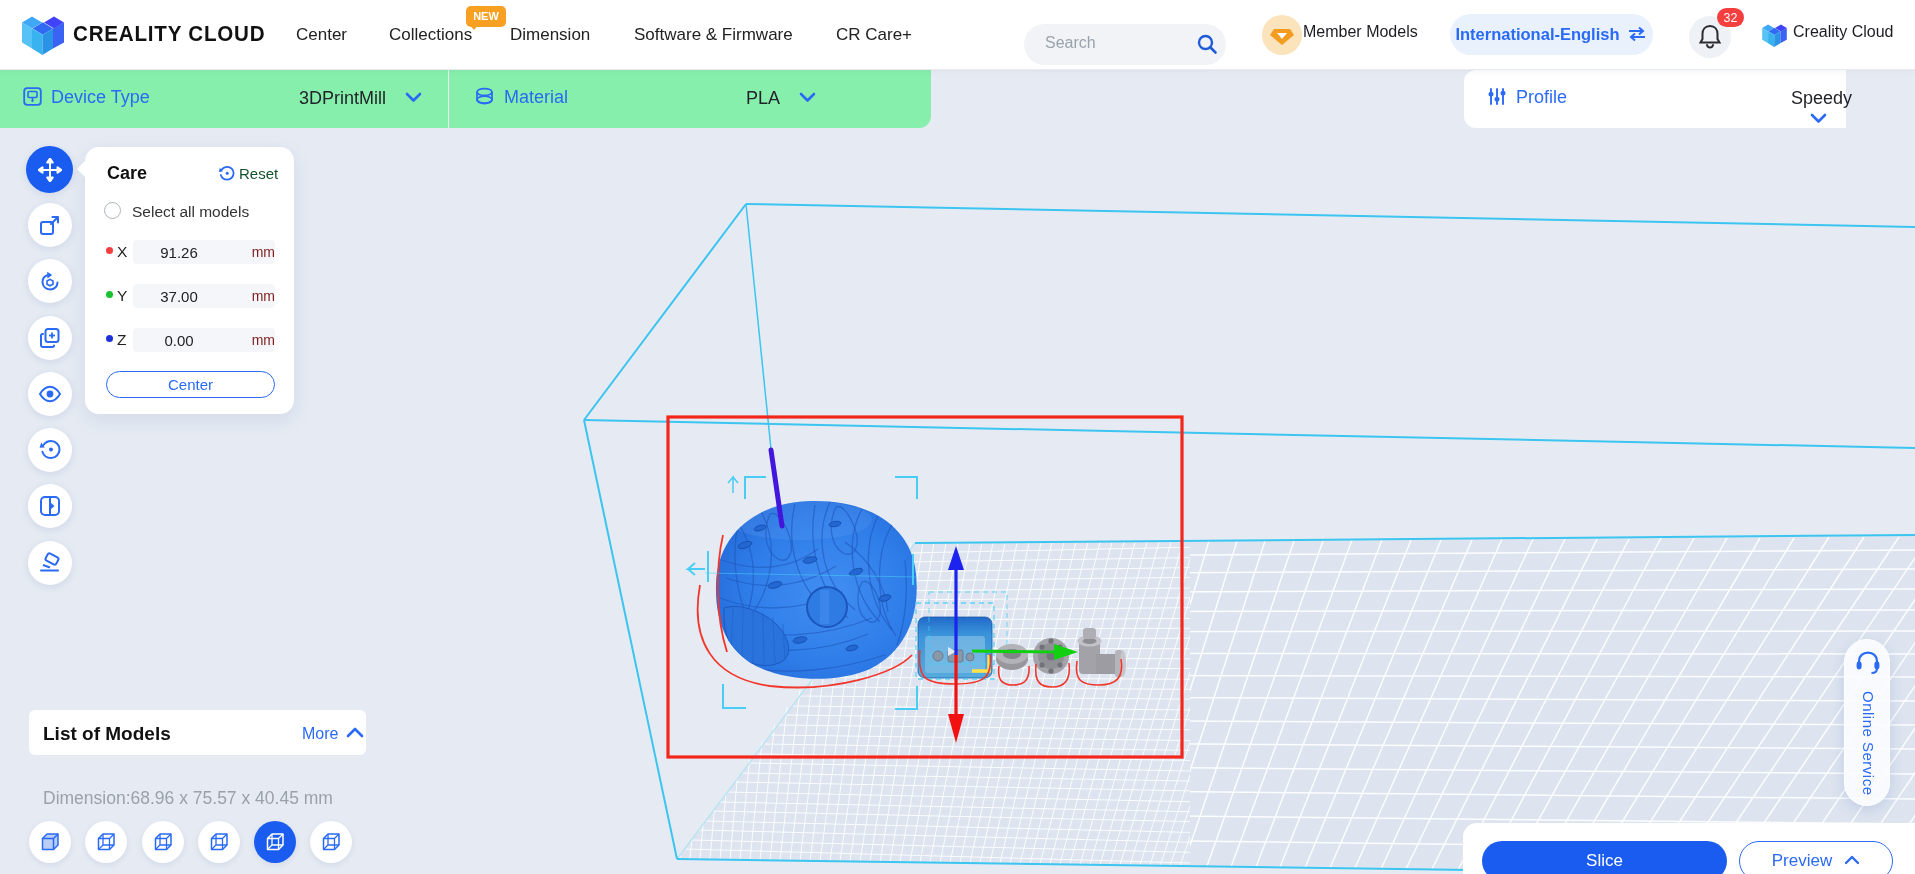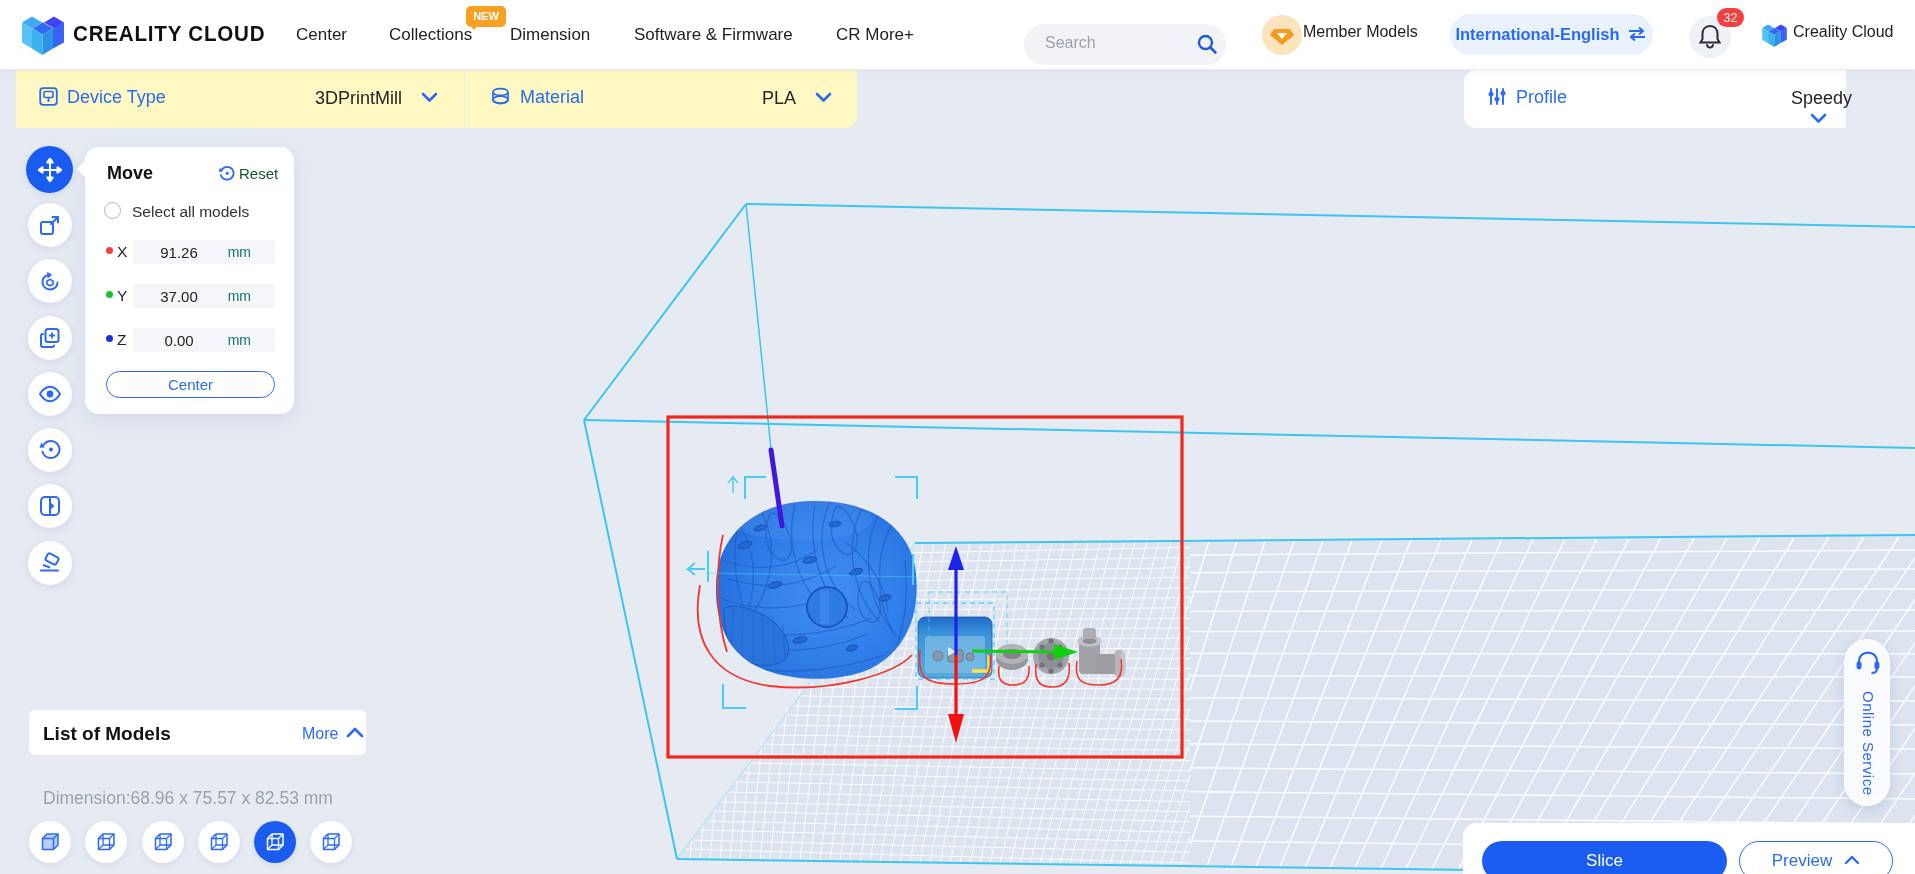--- a/index.html
+++ b/index.html
@@ -1,23 +1,23 @@
 <!DOCTYPE html>
 <html><head><meta charset="utf-8">
 <style>
 *{margin:0;padding:0;box-sizing:border-box}
 html,body{width:1915px;height:874px;overflow:hidden;font-family:"Liberation Sans",sans-serif;background:#e6ebf3}
 .abs{position:absolute}
 #navbar{position:absolute;left:0;top:0;width:1915px;height:70px;background:#fff;border-bottom:1px solid #e9eaee;box-shadow:0 2px 6px rgba(100,120,160,.07);z-index:30}
 .navitem{position:absolute;top:0;height:69px;line-height:69px;font-size:17px;color:#222}
-#secbar{position:absolute;left:16px;top:70px;width:841px;height:58px;background:#fef9c3;border-radius:0 0 12px 0;z-index:20}
+#secbar{position:absolute;left:0;top:70px;width:931px;height:58px;background:#86efac;border-radius:0 0 12px 0;z-index:20}
 #profbar{position:absolute;left:1464px;top:70px;width:382px;height:58px;background:#fff;border-radius:12px 0 0 12px;z-index:20}
 #movepanel{position:absolute;left:85px;top:147px;width:209px;height:267px;background:#fff;border-radius:14px;box-shadow:0 6px 20px rgba(40,70,140,.10);z-index:25}
 .mrow{position:absolute;left:48px;width:142px;height:24px;background:#f4f6f9;border-radius:4px;font-size:15px;color:#222}
-.mm{position:absolute;right:24px;top:4px;color:#0f766e;font-size:14px}
+.mm{position:absolute;right:0;top:4px;color:#7f1d1d;font-size:14px}
 .mval{position:absolute;left:0;right:50px;top:4px;text-align:center}
 #listbar{position:absolute;left:29px;top:710px;width:337px;height:45px;background:#fff;border-radius:6px;z-index:20}
 #slicepanel{position:absolute;left:1463px;top:823px;width:452px;height:51px;background:#fff;border-radius:14px 0 0 0;z-index:20}
 #onlineserv{position:absolute;left:1844px;top:639px;width:46px;height:167px;background:rgba(250,252,255,.93);border:1.5px solid #fff;border-radius:23px;box-shadow:0 4px 14px rgba(60,100,180,.18);z-index:20}
 .tbtn{position:absolute;left:28px;width:44px;height:44px;border-radius:50%;background:#fff;box-shadow:0 2px 8px rgba(40,70,140,.12);z-index:22}
 .cubebtn{position:absolute;width:42px;height:42px;border-radius:50%;background:#fff;box-shadow:0 2px 6px rgba(40,70,140,.10);z-index:22}
 </style></head>
 <body>
 <svg class="abs" style="left:0;top:0;z-index:1" width="1915" height="874" viewBox="0 0 1915 874">
 <defs>
@@ -360,21 +360,21 @@
 <polygon points="0,8.5 0,28.5 10,34.5 10,14.5" fill="#57c2f5"></polygon>
 <polygon points="10,14.5 10,34.5 20.3,41 20.8,20.7" fill="#38b3ef"></polygon>
 <polygon points="20.8,20.7 20.3,41 31,34.5 31,14.5" fill="#2b93e5"></polygon>
 <polygon points="31,14.5 31,34.5 42,28.5 42,8.5" fill="#3a63f3"></polygon>
 </svg>
 <div class="abs" style="left:73px;top:21px;font-size:21px;font-weight:bold;color:#111;letter-spacing:0.8px;transform:scale(0.98,1.08);transform-origin:left center">CREALITY CLOUD</div>
 <div class="navitem" style="left:296px">Center</div>
 <div class="navitem" style="left:389px">Collections</div>
 <div class="navitem" style="left:510px">Dimension</div>
 <div class="navitem" style="left:634px">Software &amp; Firmware</div>
-<div class="navitem" style="left:836px">CR More+</div>
+<div class="navitem" style="left:836px">CR Care+</div>
 <div class="abs" style="left:466px;top:6px;width:40px;height:21px;background:#f7a021;border-radius:5px;color:#fff;font-size:11px;font-weight:bold;text-align:center;line-height:21px">NEW</div>
 <div class="abs" style="left:470px;top:25px;width:0;height:0;border-left:4px solid transparent;border-right:4px solid transparent;border-top:5px solid #f7a021"></div>
 <div class="abs" style="left:1024px;top:24px;width:202px;height:41px;background:#f1f3f6;border-radius:21px">
   <div class="abs" style="left:21px;top:10px;font-size:16px;color:#9aa2ac">Search</div>
   <svg width="22" height="22" viewBox="0 0 22 22" class="abs" style="left:172px;top:9px">
 <circle cx="9.5" cy="9.5" r="6.5" fill="none" stroke="#1f5bd8" stroke-width="2.4"></circle>
 <line x1="14.5" y1="14.5" x2="19.5" y2="19.5" stroke="#1f5bd8" stroke-width="2.6" stroke-linecap="round"></line>
 </svg>
 </div>
 <svg width="40" height="40" viewBox="0 0 40 40" class="abs" style="left:1262px;top:15px;z-index:31">
@@ -479,21 +479,21 @@
 <line x1="11" y1="2" x2="11" y2="20" stroke="#2a6af5" stroke-width="2"></line>
 <path d="M 11 7 L 15.5 11 L 11 15" fill="#2a6af5"></path>
 </svg></div>
 <div class="tbtn" style="top:541px;width:44px;height:44px;"><svg width="24" height="24" viewBox="0 0 24 24" style="margin:10px 0 0 10px">
 <rect x="8" y="4" width="12" height="8" rx="2" transform="rotate(28 14 8)" fill="none" stroke="#2a6af5" stroke-width="2"></rect>
 <line x1="3" y1="19.5" x2="20" y2="19.5" stroke="#2a6af5" stroke-width="2" stroke-linecap="round"></line>
 <line x1="5" y1="14" x2="12" y2="16.5" stroke="#2a6af5" stroke-width="2"></line>
 </svg></div>
 <div id="movepanel">
 <div class="abs" style="left:-8px;top:14px;width:0;height:0;border-top:8px solid transparent;border-bottom:8px solid transparent;border-right:8px solid #fff"></div>
-<div class="abs" style="left:22px;top:16px;font-size:18px;font-weight:bold;color:#111">Move</div>
+<div class="abs" style="left:22px;top:16px;font-size:18px;font-weight:bold;color:#111">Care</div>
 <div class="abs" style="left:133px;top:18px;font-size:15px;color:#14532d"><svg width="17" height="17" viewBox="0 0 17 17" style="vertical-align:-3px;margin-right:4px">
 <path d="M 3.5 5 C 4.7 3 6.9 1.8 9.2 1.8 C 12.8 1.8 15.6 4.6 15.6 8.2 C 15.6 11.8 12.8 14.6 9.2 14.6 C 6.2 14.6 3.7 12.7 2.8 10" fill="none" stroke="#2a6af5" stroke-width="1.8" stroke-linecap="round"></path>
 <polygon points="1.8,2.8 4.8,6.6 0.9,7.0" fill="#2a6af5"></polygon>
 <circle cx="9.2" cy="8.2" r="1.5" fill="#2a6af5"></circle>
 </svg>Reset</div>
 <div class="abs" style="left:19px;top:55px;width:17px;height:17px;border:1.5px solid #aeb4bd;border-radius:50%"></div>
 <div class="abs" style="left:47px;top:56px;font-size:15.5px;color:#333">Select all models</div>
 <div class="abs" style="left:21px;top:100px;width:7px;height:7px;background:#f53f3f;border-radius:50%"></div>
 <div class="abs" style="left:32px;top:96px;font-size:15.5px;color:#222">X</div>
 <div class="mrow" style="top:93px">
@@ -513,21 +513,21 @@
       <span class="mm">mm</span>
     </div>
 <div class="abs" style="left:21px;top:224px;width:169px;height:27px;border:1.5px solid #2a6af5;border-radius:14px;text-align:center;line-height:25px;font-size:15px;color:#2a6af5">Center</div>
 </div>
 <div id="listbar">
 <div class="abs" style="left:14px;top:13px;font-size:19px;font-weight:bold;color:#111">List of Models</div>
 <div class="abs" style="left:273px;top:15px;font-size:16px;color:#2a6af5">More<svg width="18" height="11" viewBox="0 0 18 11" style="vertical-align:1px;margin-left:8px">
         <path d="M 2 9 L 9 2 L 16 9" fill="none" stroke="#2a6af5" stroke-width="2.6" stroke-linecap="round" stroke-linejoin="round"></path>
       </svg></div>
 </div>
-<div class="abs" style="left:43px;top:788px;font-size:17.5px;color:#9ba1ab;z-index:20">Dimension:68.96 x 75.57 x 82.53 mm</div>
+<div class="abs" style="left:43px;top:788px;font-size:17.5px;color:#9ba1ab;z-index:20">Dimension:68.96 x 75.57 x 40.45 mm</div>
 <div class="cubebtn" style="left:29px;top:821px;"><svg width="24" height="24" viewBox="0 0 24 24" style="margin:9px 0 0 9px">
       <path d="M 4.5 8.5 L 9 4 L 20 4 L 20 15 L 15.5 19.5 L 4.5 19.5 Z" fill="#b9cdf7" stroke="#2a6af5" stroke-width="1.5" stroke-linejoin="round"></path>
       <path d="M 4.5 8.5 L 15.5 8.5 L 15.5 19.5 M 15.5 8.5 L 20 4" fill="none" stroke="#2a6af5" stroke-width="1.5"></path>
     </svg></div>
 <div class="cubebtn" style="left:85px;top:821px;"><svg width="24" height="24" viewBox="0 0 24 24" style="margin:9px 0 0 9px">
       <path d="M 4.5 8.5 L 9 4 L 20 4 L 20 15 L 15.5 19.5 L 4.5 19.5 Z" fill="none" stroke="#2a6af5" stroke-width="1.5" stroke-linejoin="round"></path>
       <path d="M 4.5 8.5 L 15.5 8.5 L 15.5 19.5 M 15.5 8.5 L 20 4 M 4.5 19.5 L 9 15 L 9 4 M 9 15 L 20 15" fill="none" stroke="#2a6af5" stroke-width="1.3"></path>
     </svg></div>
 <div class="cubebtn" style="left:142px;top:821px;"><svg width="24" height="24" viewBox="0 0 24 24" style="margin:9px 0 0 9px">
       <path d="M 4.5 8.5 L 9 4 L 20 4 L 20 15 L 15.5 19.5 L 4.5 19.5 Z" fill="none" stroke="#2a6af5" stroke-width="1.5" stroke-linejoin="round"></path>

